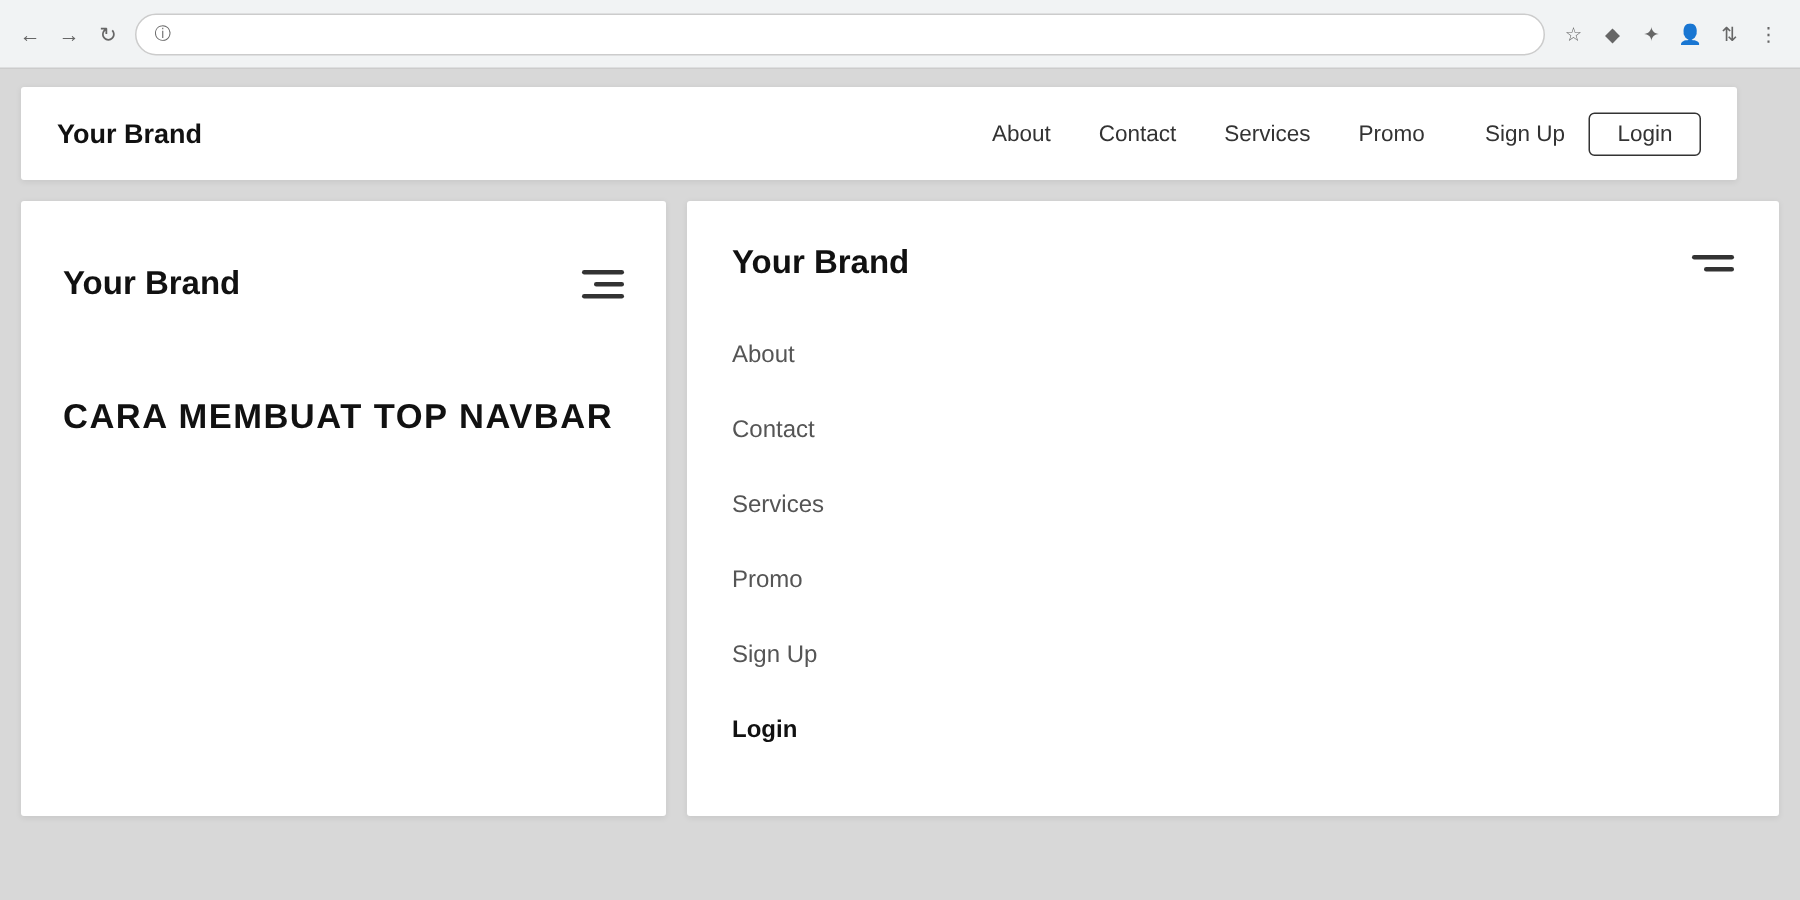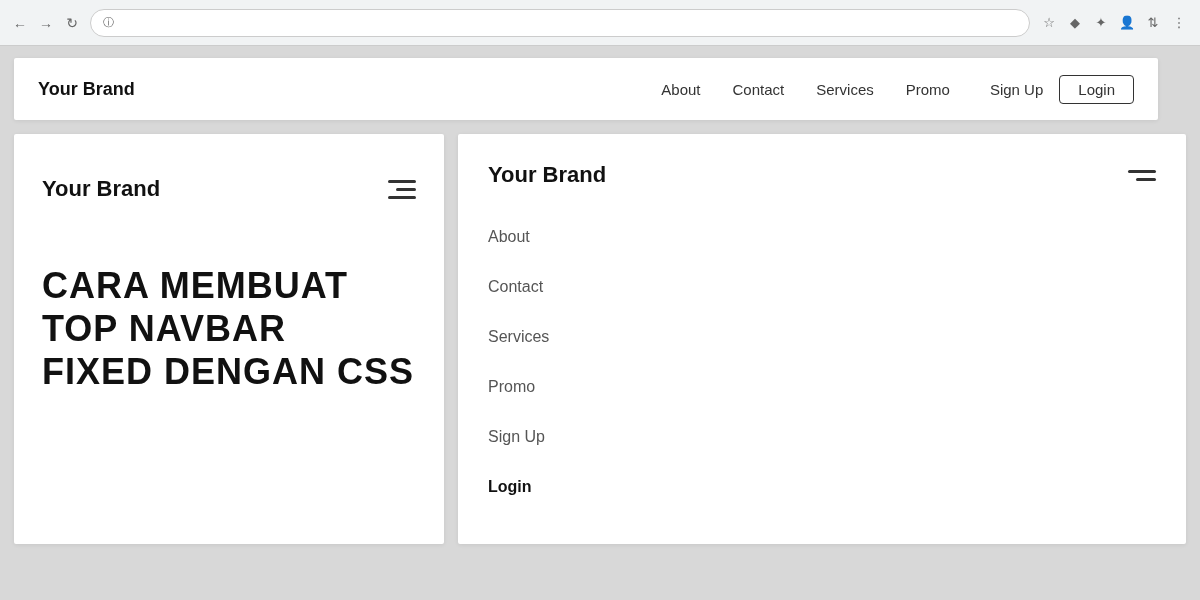--- a/index.html
+++ b/index.html
@@ -197,26 +197,27 @@
     .ham-line3 { width: 28px; height: 3px; }
 
     .left-text {
       padding: 20px 28px;
       flex: 1;
       display: flex;
       align-items: flex-start;
     }
 
     .left-heading {
-      font-size: 36px;
+      font-size: 23px;
       font-weight: 900;
       color: #111;
       text-transform: uppercase;
       line-height: 1.2;
       letter-spacing: 1px;
+      text-align: right;
     }
 
     
     .right-panel {
       background: white;
       flex: 1;
       border-radius: 2px;
       box-shadow: 0 1px 4px rgba(0,0,0,0.08);
       height: 410px;
       padding: 0;
@@ -313,21 +314,20 @@
         <div class="mobile-brand">Your Brand</div>
         <div class="hamburger-icon">
           <span class="ham-line1"></span>
           <span class="ham-line2"></span>
           <span class="ham-line3"></span>
         </div>
       </div>
       <div class="left-text">
         <div class="left-heading">
           <span>CARA MEMBUAT TOP NAVBAR</span><br>
-          <span>FIXED DENGAN CSS</span>
         </div>
       </div>
     </div>
 
     <div class="right-panel">
       <div class="mobile-menu-header">
         <div class="mobile-menu-brand">Your Brand</div>
         <div class="hamburger-icon2">
           <span class="ham2-line1"></span>
           <span class="ham2-line2"></span>

